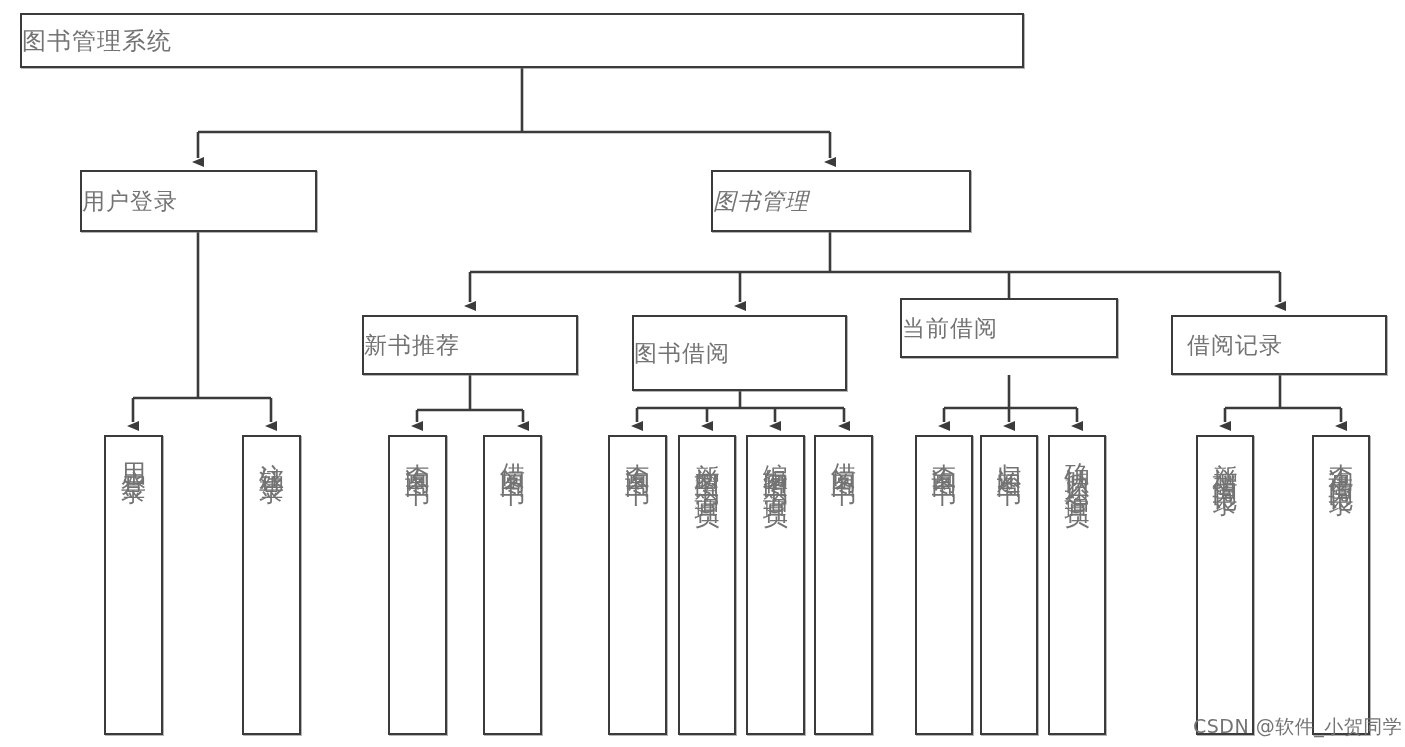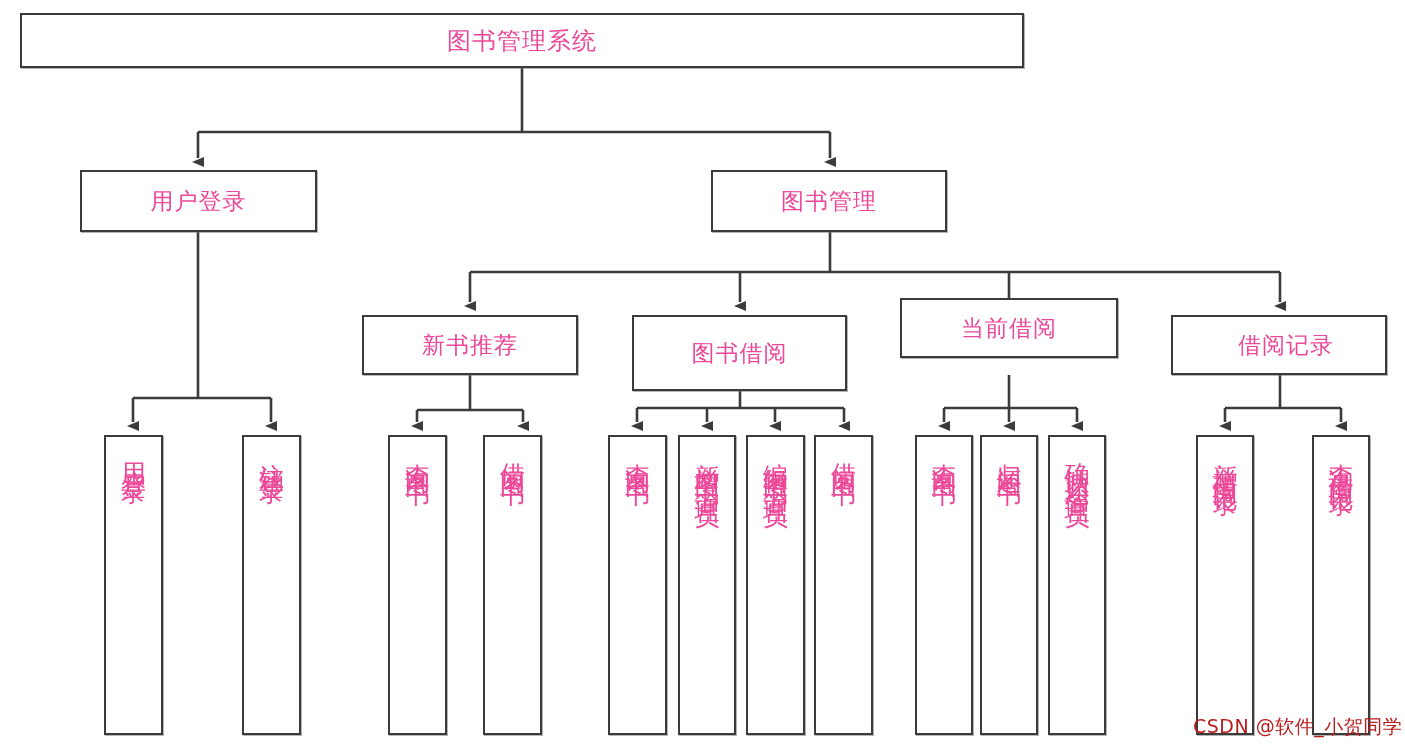--- a/index.html
+++ b/index.html
@@ -26,22 +26,22 @@
     pointer-events: none;
   }
   .node {
     position: absolute;
     box-sizing: border-box;
     background: #ffffff;
     border: 2px solid #3b3b3b;
     box-shadow: 1px 1px 0 0 rgba(120,120,120,0.55);
     display: flex;
     align-items: center;
-    justify-content: center;
-    color: #ec4899;
+    justify-content: flex-start;
+    color: #737373;
   }
   .node .label {
     display: block;
     text-align: center;
     line-height: 1.25;
     white-space: nowrap;
   }
   .node.horiz .label {
     font-size: 23px;
     letter-spacing: 1px;
@@ -57,21 +57,21 @@
     letter-spacing: 6px;
     line-height: 1;
     margin: 0 auto;
   }
   .node.root .label { font-size: 24px; }
   .watermark {
     position: absolute;
     left: 1193px;
     top: 714px;
     font-size: 19px;
-    color: #b91c1c;
+    color: #737373;
     letter-spacing: 0.5px;
     white-space: nowrap;
     user-select: none;
   }
 </style>
 </head>
 <body>
 
 <div id="canvas">
 
@@ -125,21 +125,21 @@
     </g>
   </svg>
 
   <div class="node horiz root" style="left:20px; top:13px; width:1004px; height:55px;">
     <span class="label">图书管理系统</span>
   </div>
 
   <div class="node horiz" style="left:80px; top:170px; width:237px; height:62px;">
     <span class="label">用户登录</span>
   </div>
-  <div class="node horiz" style="left:711px; top:170px; width:236px; height:62px;">
+  <div class="node horiz" style="left:711px; top:170px; width:260px; height:62px;font-style:italic;">
     <span class="label">图书管理</span>
   </div>
 
   <div class="node horiz" style="left:362px; top:315px; width:216px; height:60px;">
     <span class="label">新书推荐</span>
   </div>
   <div class="node horiz" style="left:632px; top:315px; width:215px; height:76px;">
     <span class="label">图书借阅</span>
   </div>
   <div class="node horiz" style="left:900px; top:298px; width:218px; height:60px;">

